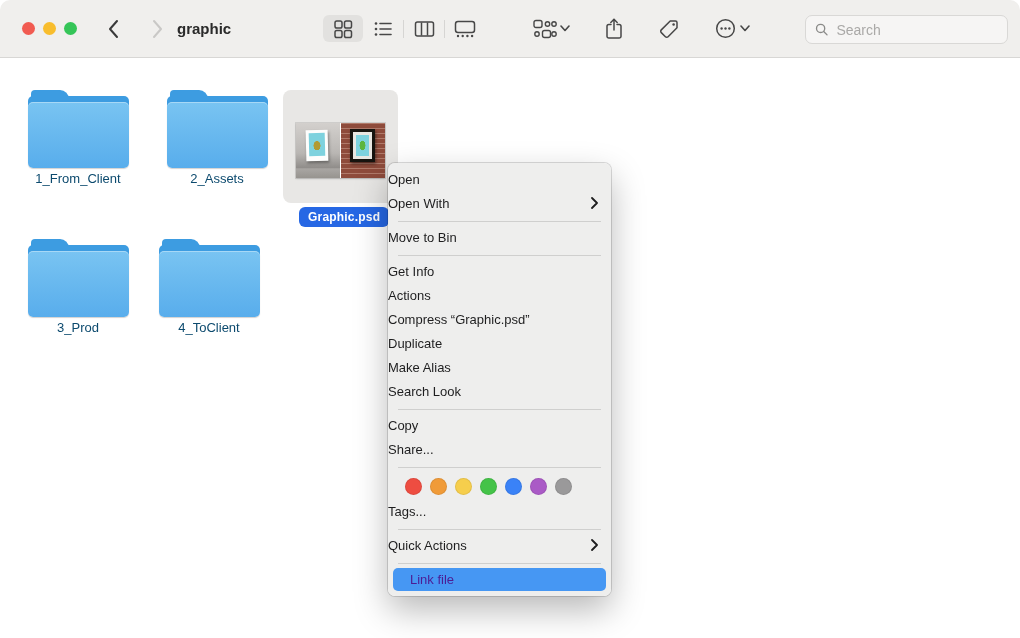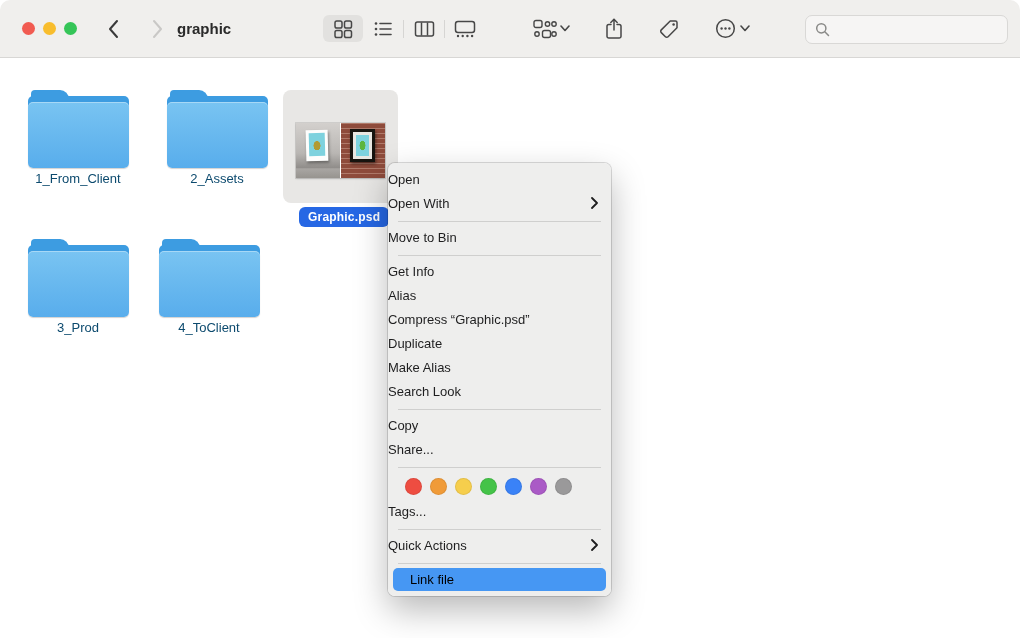--- a/index.html
+++ b/index.html
@@ -45,21 +45,21 @@
   .ph2{background:repeating-linear-gradient(0deg,#8e4b3b 0px,#8e4b3b 4px,#b07a6a 4px,#b07a6a 5px),#8e4b3b;}
   .ph2 .frame{position:absolute;left:9px;top:6px;width:25px;height:33px;background:#17140f;box-shadow:1px 2px 3px rgba(0,0,0,.45);}
   .ph2 .mat{position:absolute;inset:3px;background:#e9e7e2;}
   .ph2 .art{position:absolute;inset:3px;background:radial-gradient(closest-side at 50% 50%,#5cb53f 0%,#5cb53f 44%,rgba(92,181,63,0) 48%),#7ed2de;}
   .file-label{position:absolute;left:16px;top:117px;background:#2667e4;color:#fff;font-size:12px;font-weight:700;padding:3px 9px;border-radius:6px;letter-spacing:.2px;}
 
   
   .menu{position:absolute;left:388px;top:105px;width:223px;background:rgba(237,237,236,.97);border-radius:7px;box-shadow:0 0 0 1px rgba(0,0,0,.14),0 14px 34px rgba(0,0,0,.28);padding:5px 0;z-index:10;}
   .mi{height:24px;line-height:24px;font-size:13px;color:#1e1e1f;padding-right:12px;position:relative;cursor:default;}
   .mi .arrow{position:absolute;right:13px;top:5px;}
-  .mi.hl{margin:1px 5px 0 5px;height:23px;line-height:23px;border-radius:5px;color:#000000;padding-left:17px;}
+  .mi.hl{margin:1px 5px 0 5px;height:23px;line-height:23px;border-radius:5px;color:#4c1d95;padding-left:17px;}
   .msep{height:1px;background:rgba(0,0,0,.13);margin:4.5px 10px;}
   .tagrow{display:flex;gap:8px;padding:5px 0 5px 17px;align-items:center;height:28px;}
   .tagdot{width:17px;height:17px;border-radius:50%;box-shadow:inset 0 0 0 1px rgba(0,0,0,.08);cursor:default;}
   svg{display:block;}
 </style>
 </head>
 <body>
 
 <div class="window">
 
@@ -163,20 +163,21 @@
       <svg class="chev" width="10" height="7" viewBox="0 0 10 7">
           <polyline points="1,1 5,5.5 9,1" fill="none" stroke="#474747" stroke-width="1.6" stroke-linecap="round" stroke-linejoin="round"></polyline>
         </svg>
     </span>
 
     <div class="search">
       <svg width="15" height="15" viewBox="0 0 15 15">
         <circle cx="6.3" cy="6.3" r="4.6" fill="none" stroke="#8a8a88" stroke-width="1.5"></circle>
         <line x1="9.8" y1="9.8" x2="13.5" y2="13.5" stroke="#8a8a88" stroke-width="1.5" stroke-linecap="round"></line>
       </svg>
+      <input type="text" placeholder="Search" style="">
     </div>
   </div>
 
   <div class="content">
 
     <div class="folder-cell" style="left:17px;top:32px;">
       <div class="folder">
           <div class="tab"></div>
           <div class="back"></div>
           <div class="front"></div>
@@ -231,21 +232,21 @@
       <div class="mi">Open</div>
       <div class="mi"><span>Open With</span>
         <svg class="arrow" width="7" height="12" viewBox="0 0 7 12">
             <polyline points="1,1 6,6 1,11" fill="none" stroke="#1e1e1f" stroke-width="1.8" stroke-linecap="round" stroke-linejoin="round"></polyline>
           </svg>
       </div>
       <div class="msep"></div>
       <div class="mi">Move to Bin</div>
       <div class="msep"></div>
       <div class="mi">Get Info</div>
-      <div class="mi">Alias</div>
+      <div class="mi">Actions</div>
       <div class="mi">Compress “Graphic.psd”</div>
       <div class="mi">Duplicate</div>
       <div class="mi">Make Alias</div>
       <div class="mi">Search Look</div>
       <div class="msep"></div>
       <div class="mi">Copy</div>
       <div class="mi">Share...</div>
       <div class="msep"></div>
       <div class="tagrow">
         <span class="tagdot" style="background: rgb(238, 77, 65);"></span>

